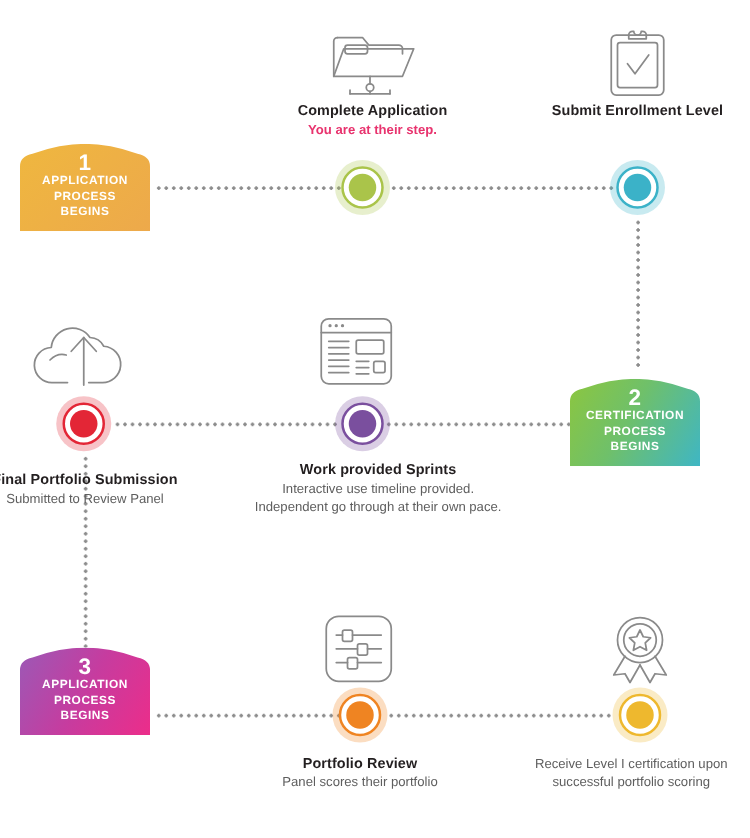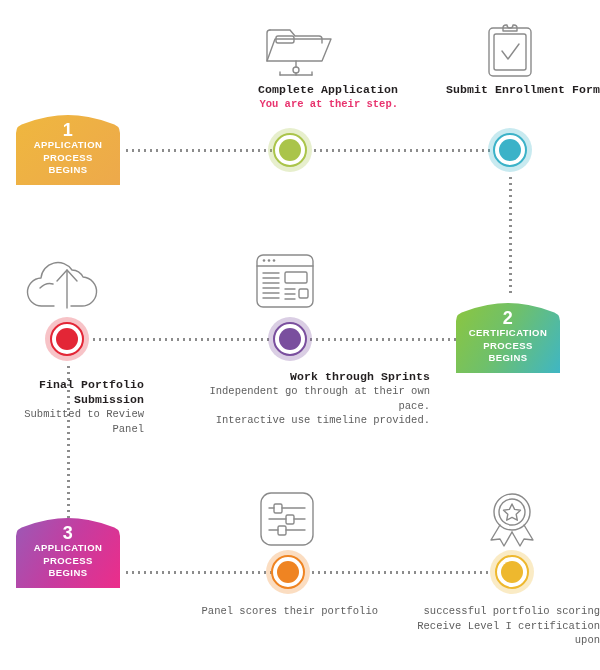--- a/index.html
+++ b/index.html
@@ -52,21 +52,21 @@
   }
   .badge .num{
     font-size:18px;font-weight:700;line-height:17px;margin-top:4px;
     letter-spacing:.5px;
   }
   .badge .line{
     font-size:9.5px;font-weight:700;line-height:12.5px;letter-spacing:.45px;
   }
 
   
-  .lab{position:absolute;text-align:right;font-family:Liberation Mono, monospace;}
+  .lab{position:absolute;text-align:center;}
   .lab .title{
     font-size:11.5px;font-weight:700;color:#231f20;line-height:15px;
     letter-spacing:.1px;
   }
   .lab .sub{
     font-size:10.5px;color:#5e5e5e;line-height:14.5px;font-weight:400;
   }
   .lab .accent{
     font-size:10.5px;font-weight:700;color:#e8336e;line-height:15px;
   }
@@ -136,21 +136,21 @@
 
   <div class="ico" style="left:484px;top:20px;">
     <svg width="52" height="60" viewBox="0 0 52 60" fill="none" stroke="#8a8a8a" stroke-width="1.4" stroke-linecap="round" stroke-linejoin="round">
       <rect x="5" y="8" width="42" height="48" rx="4"></rect>
       <rect x="10" y="14" width="32" height="36" rx="2"></rect>
       <path d="M19 8 a3 3 0 0 1 3 -3 h1 a3 3 0 0 0 6 0 h1 a3 3 0 0 1 3 3 v3 h-14 z"></path>
       <path d="M18 31 l6 8 l11 -15"></path>
     </svg>
   </div>
   <div class="lab" style="left:420px;top:82px;width:180px;">
-    <div class="title">Submit Enrollment Form</div>
+    <div class="title">Submit Enrollment Level</div>
   </div>
   <div class="node" style="left:488px;top:128px;color:#3bb2c8;">
     <div class="halo" style="background:#3bb2c8;"></div>
     <div class="ring"></div>
     <div class="core"></div>
   </div>
 
   <div class="ico" style="left:254px;top:252px;">
     <svg width="62" height="58" viewBox="0 0 62 58" fill="none" stroke="#8a8a8a" stroke-width="1.4" stroke-linecap="round" stroke-linejoin="round">
       <rect x="3" y="3" width="56" height="52" rx="6"></rect>
@@ -163,23 +163,23 @@
       <path d="M31 37 h10 M31 42 h10 M31 47 h10"></path>
       <rect x="45" y="37" width="9" height="9" rx="1.5"></rect>
     </svg>
   </div>
   <div class="node" style="left:268px;top:317px;color:#7a4f9e;">
     <div class="halo" style="background:#7a4f9e;"></div>
     <div class="ring"></div>
     <div class="core"></div>
   </div>
   <div class="lab" style="left:175px;top:369px;width:255px;">
-    <div class="title">Work through Sprints</div>
+    <div class="title">Work provided Sprints</div>
+    <div class="sub">Interactive use timeline provided.</div>
     <div class="sub">Independent go through at their own pace.</div>
-    <div class="sub">Interactive use timeline provided.</div>
   </div>
 
   <div class="ico" style="left:26px;top:256px;">
     <svg width="82" height="58" viewBox="0 0 82 58" fill="none" stroke="#8a8a8a" stroke-width="1.4" stroke-linecap="round" stroke-linejoin="round">
       <path d="M28 50 h-12 a14 14 0 0 1 -1 -28 a17 17 0 0 1 31 -8 a13 13 0 0 1 11 7 a13 13 0 0 1 -2 29 h-10"></path>
       <path d="M14 32 q6 -6 13 -4"></path>
       <path d="M41 52 v-38"></path>
       <path d="M31 25 l10 -11 l10 11"></path>
     </svg>
   </div>
@@ -203,35 +203,36 @@
       <path d="M11 40 h9 M28 40 h19"></path>
       <rect x="20" y="36" width="8" height="9" rx="1.5"></rect>
     </svg>
   </div>
   <div class="node" style="left:266px;top:550px;color:#ef8422;">
     <div class="halo" style="background:#ef8422;"></div>
     <div class="ring"></div>
     <div class="core"></div>
   </div>
   <div class="lab" style="left:198px;top:604px;width:180px;">
+    <div class="title">Portfolio Review</div>
     <div class="sub">Panel scores their portfolio</div>
   </div>
 
   <div class="ico" style="left:482px;top:490px;">
     <svg width="60" height="60" viewBox="0 0 60 60" fill="none" stroke="#8a8a8a" stroke-width="1.4" stroke-linecap="round" stroke-linejoin="round">
       <circle cx="30" cy="22" r="18"></circle>
       <circle cx="30" cy="22" r="13"></circle>
       <path d="M30 14 l2.6 5.4 l5.9 .8 l-4.3 4.1 l1.1 5.9 l-5.3 -2.8 l-5.3 2.8 l1.1 -5.9 l-4.3 -4.1 l5.9 -.8 z"></path>
       <path d="M18 35 l-9 15 l9 -1 l4 7 l8 -14"></path>
       <path d="M42 35 l9 15 l-9 -1 l-4 7 l-8 -14"></path>
     </svg>
   </div>
   <div class="node" style="left:490px;top:550px;color:#eeb82e;">
     <div class="halo" style="background:#eeb82e;"></div>
     <div class="ring"></div>
     <div class="core"></div>
   </div>
   <div class="lab" style="left:410px;top:604px;width:190px;">
+    <div class="sub">Receive Level I certification upon</div>
     <div class="sub">successful portfolio scoring</div>
-    <div class="sub">Receive Level I certification upon</div>
   </div>
 
 </div>
 
 </body></html>

